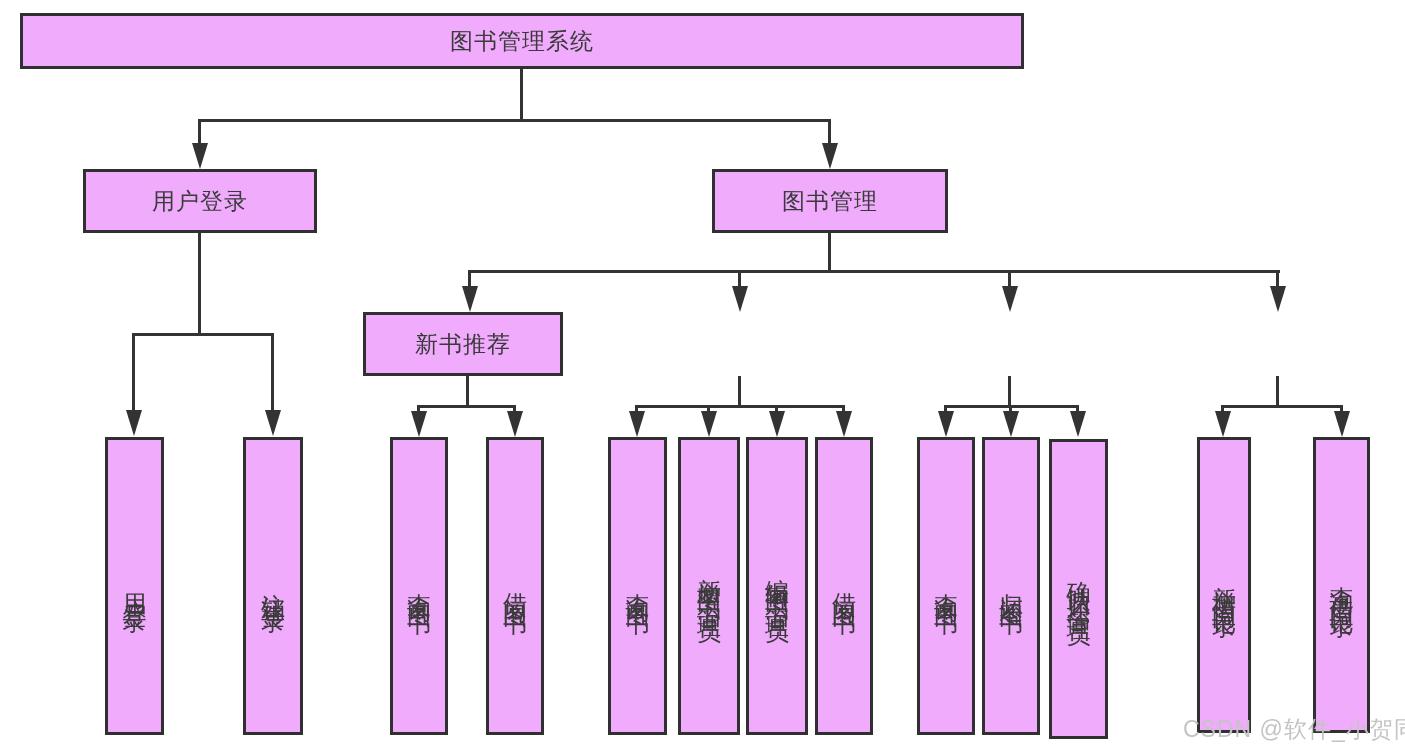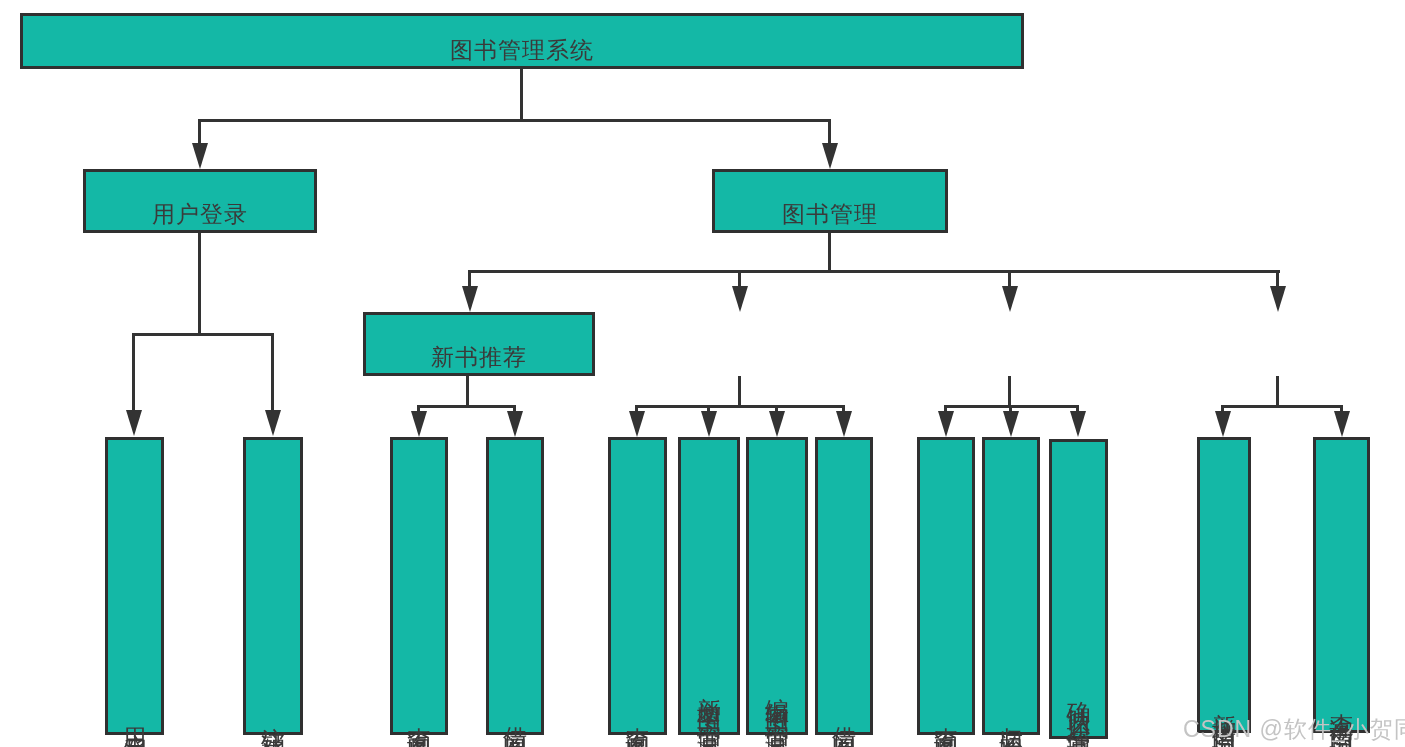--- a/index.html
+++ b/index.html
@@ -2,22 +2,22 @@
 <html><head>
 <meta charset="utf-8">
 <style>
   html,body{margin:0;padding:0;background:#ffffff;}
   #canvas{
     position:relative;width:1405px;height:747px;background:#ffffff;
     font-family:"Liberation Sans","DejaVu Sans",sans-serif;
     color:#333333;overflow:hidden;
   }
   .box{
-    position:absolute;box-sizing:border-box;border:3px solid #303030;background:#14b8a6;
-    display:flex;align-items:flex-end;justify-content:center;
+    position:absolute;box-sizing:border-box;border:3px solid #303030;background:#f0abfc;
+    display:flex;align-items:center;justify-content:center;
   }
   .hlabel{font-size:23px;letter-spacing:1px;white-space:nowrap;color:#3a3a3a;}
   .rootlabel{font-size:23px;letter-spacing:1px;color:#3a3a3a;}
   .vtext{
     writing-mode:vertical-rl;text-orientation:mixed;
     font-size:24px;letter-spacing:6px;line-height:1;color:#3a3a3a;white-space:nowrap;
   }
   .vl{position:absolute;width:3px;background:#333333;}
   .hl{position:absolute;height:3px;background:#333333;}
   .ah{
@@ -64,21 +64,21 @@
   <div class="hl" style="left:468px;top:270px;width:812px;"></div>
   <div class="vl" style="left:468px;top:270px;height:17px;"></div>
   <div class="ah" style="left:462px;top:286px;"></div>
   <div class="vl" style="left:738px;top:270px;height:17px;"></div>
   <div class="ah" style="left:732px;top:286px;"></div>
   <div class="vl" style="left:1008px;top:270px;height:17px;"></div>
   <div class="ah" style="left:1002px;top:286px;"></div>
   <div class="vl" style="left:1276px;top:270px;height:17px;"></div>
   <div class="ah" style="left:1270px;top:286px;"></div>
 
-  <div class="box" style="left:363px;top:312px;width:232px;height:64px;">
+  <div class="box" style="left:363px;top:312px;width:200px;height:64px;">
     <span class="hlabel">新书推荐</span>
   </div>
 
   <div class="vl" style="left:466px;top:376px;height:31px;"></div>
   <div class="hl" style="left:419px;top:405px;width:97px;"></div>
   <div class="vl" style="left:417px;top:405px;height:8px;"></div>
   <div class="ah" style="left:411px;top:411px;"></div>
   <div class="vl" style="left:513px;top:405px;height:8px;"></div>
   <div class="ah" style="left:507px;top:411px;"></div>
 

